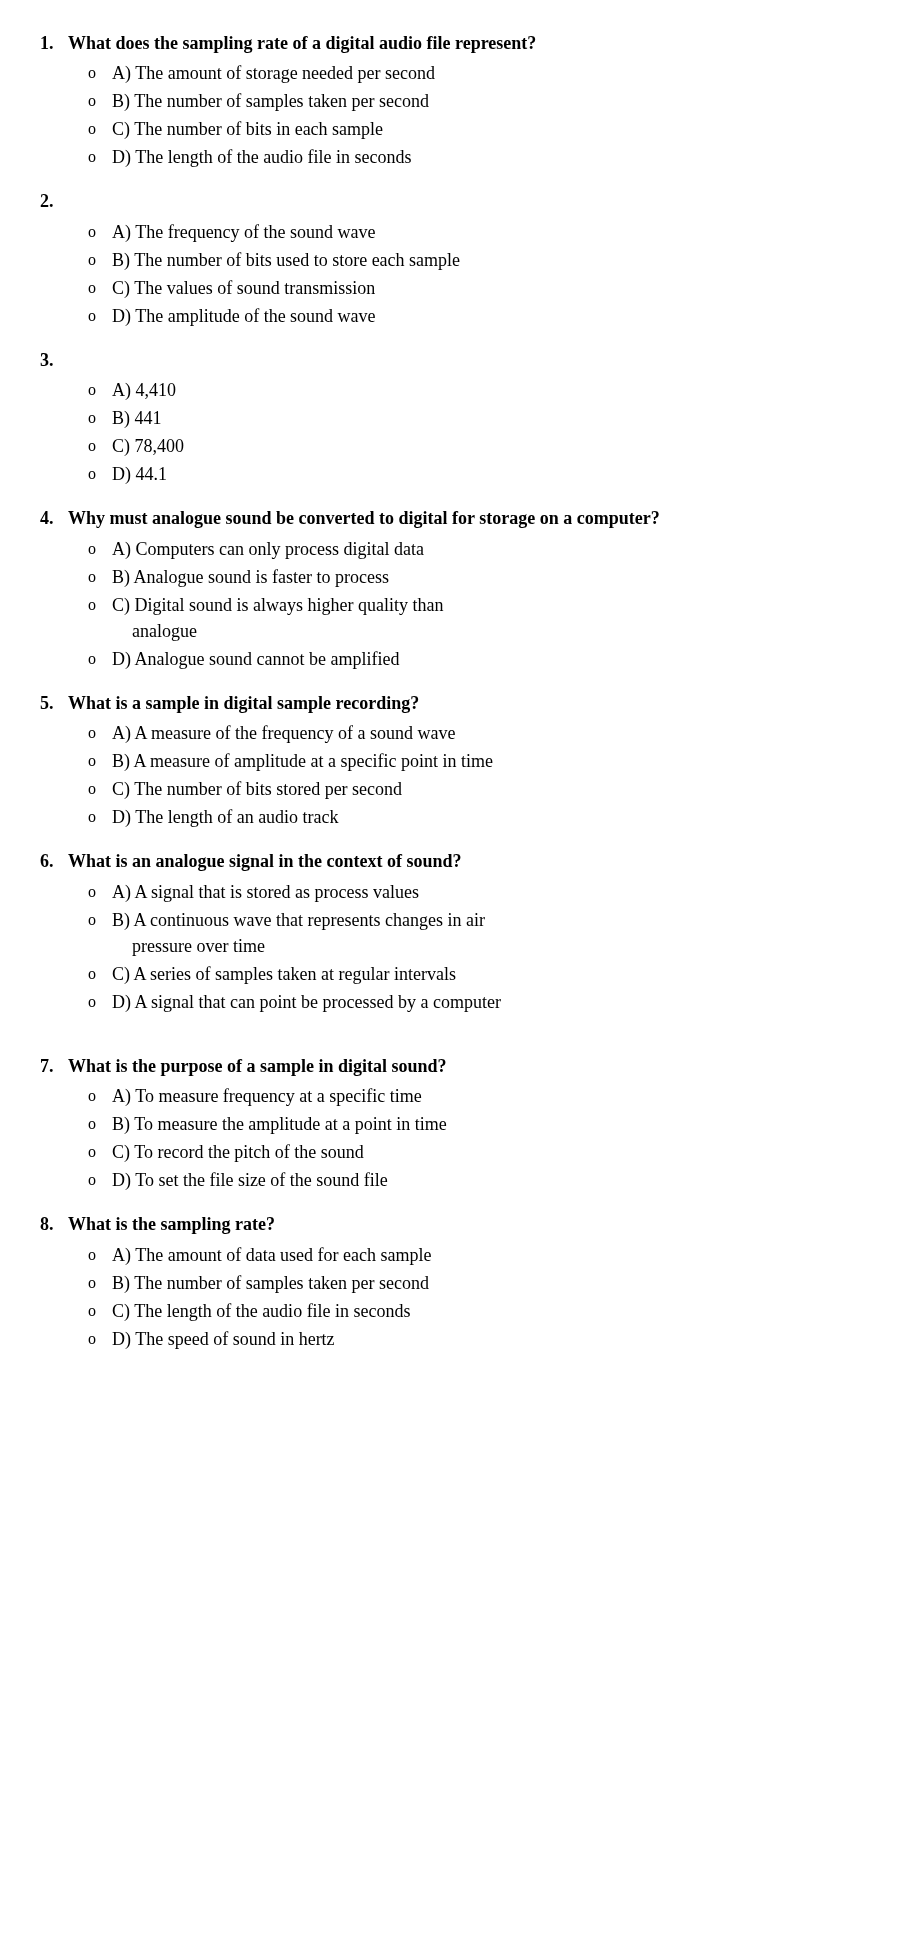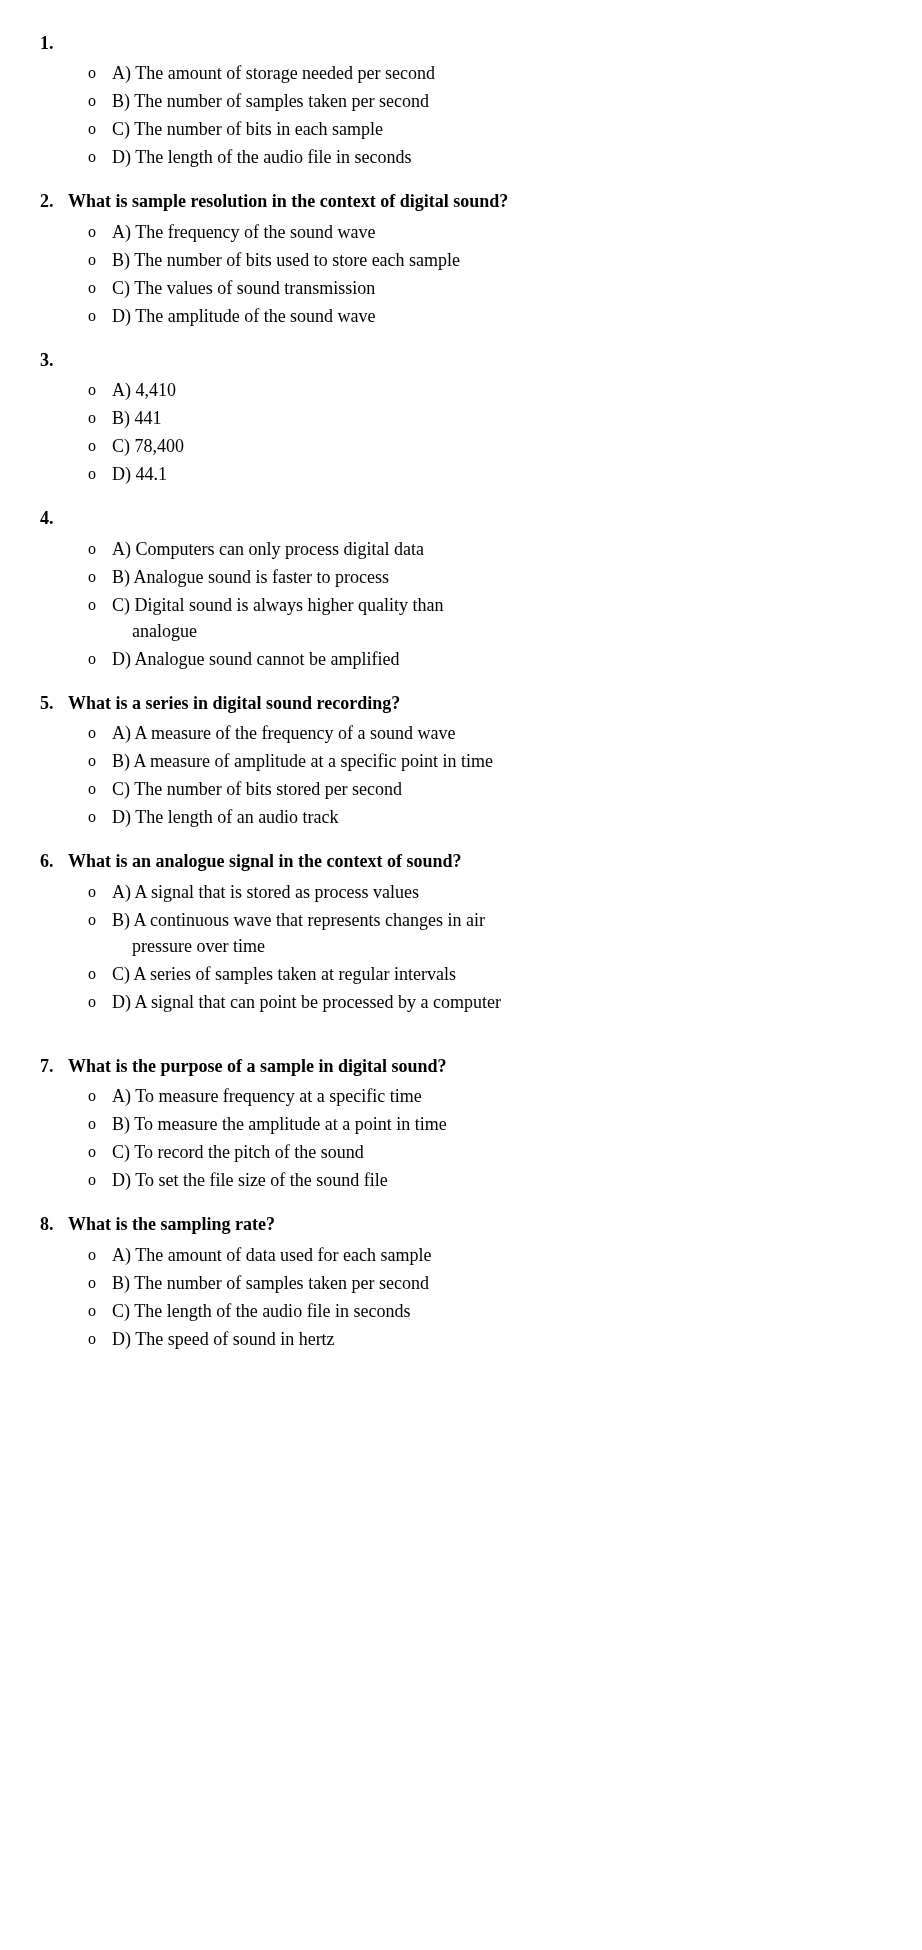--- a/index.html
+++ b/index.html
@@ -70,20 +70,21 @@
       height: 20px;
     }
   </style>
 </head>
 <body>
 
 <div class="quiz-container">
 <div class="question-block">
       <div class="question-text">
         <span class="question-number">1.</span>
+        <span class="question-label">What does the sampling rate of a digital audio file represent?</span>
       </div>
       <ul class="options-list">
         <li class="option-item">
           <span class="option-bullet">o</span>
           <span class="option-text">A) The amount of storage needed per second</span>
         </li>
         <li class="option-item">
           <span class="option-bullet">o</span>
           <span class="option-text">B) The number of samples taken per second</span>
         </li>
@@ -93,21 +94,20 @@
         </li>
         <li class="option-item">
           <span class="option-bullet">o</span>
           <span class="option-text">D) The length of the audio file in seconds</span>
         </li>
       </ul>
     </div>
     <div class="question-block">
       <div class="question-text">
         <span class="question-number">2.</span>
-        <span class="question-label">What is sample resolution in the context of digital sound?</span>
       </div>
       <ul class="options-list">
         <li class="option-item">
           <span class="option-bullet">o</span>
           <span class="option-text">A) The frequency of the sound wave</span>
         </li>
         <li class="option-item">
           <span class="option-bullet">o</span>
           <span class="option-text">B) The number of bits used to store each sample</span>
         </li>
@@ -140,20 +140,21 @@
         </li>
         <li class="option-item">
           <span class="option-bullet">o</span>
           <span class="option-text">D) 44.1</span>
         </li>
       </ul>
     </div>
     <div class="question-block">
       <div class="question-text">
         <span class="question-number">4.</span>
+        <span class="question-label">Why must analogue sound be converted to digital for storage on a computer?</span>
       </div>
       <ul class="options-list">
         <li class="option-item">
           <span class="option-bullet">o</span>
           <span class="option-text">A) Computers can only process digital data</span>
         </li>
         <li class="option-item">
           <span class="option-bullet">o</span>
           <span class="option-text">B) Analogue sound is faster to process</span>
         </li>
@@ -163,21 +164,21 @@
         </li>
         <li class="option-item">
           <span class="option-bullet">o</span>
           <span class="option-text">D) Analogue sound cannot be amplified</span>
         </li>
       </ul>
     </div>
     <div class="question-block">
       <div class="question-text">
         <span class="question-number">5.</span>
-        <span class="question-label">What is a series in digital sound recording?</span>
+        <span class="question-label">What is a sample in digital sample recording?</span>
       </div>
       <ul class="options-list">
         <li class="option-item">
           <span class="option-bullet">o</span>
           <span class="option-text">A) A measure of the frequency of a sound wave</span>
         </li>
         <li class="option-item">
           <span class="option-bullet">o</span>
           <span class="option-text">B) A measure of amplitude at a specific point in time</span>
         </li>

